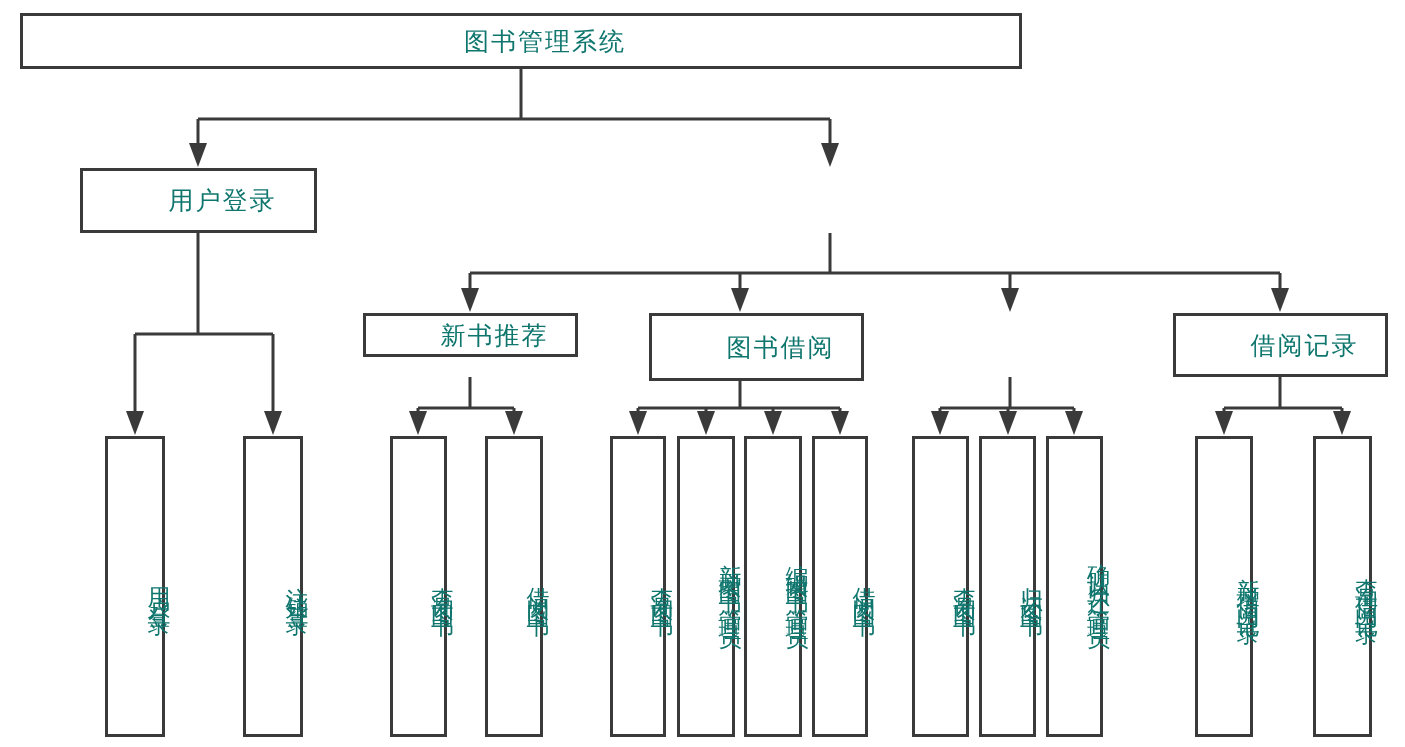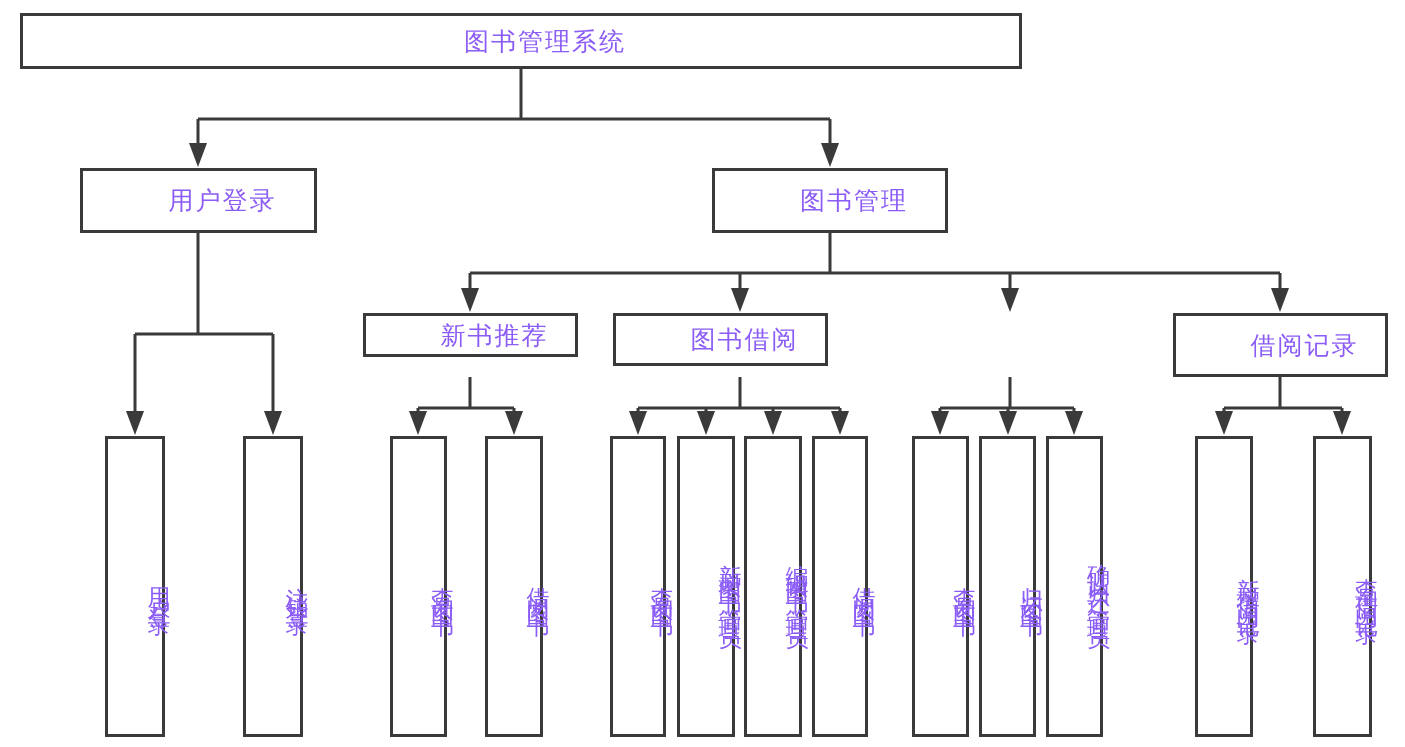--- a/index.html
+++ b/index.html
@@ -4,21 +4,21 @@
 <style>
   html,body{margin:0;padding:0;background:#ffffff;}
   #stage{
     position:relative;width:1405px;height:747px;background:#ffffff;overflow:hidden;
     font-family:"Liberation Sans","DejaVu Sans",sans-serif;color:#333333;
   }
   #wires{position:absolute;left:0;top:0;width:1405px;height:747px;}
   .node{
     position:absolute;box-sizing:border-box;background:#ffffff;
     border:3px solid #3a3a3a;display:flex;align-items:center;justify-content:center;
-    color:#8b5cf6;
+    color:#0f766e;
     padding-left:48px;
   }
   .h-node{font-size:25px;letter-spacing:2px;white-space:nowrap;}
   .v-node{
     writing-mode:vertical-rl;text-orientation:mixed;
     font-size:23px;letter-spacing:9px;line-height:1;
     top:436px;height:301px;
   }
   #watermark{
     position:absolute;right:6px;bottom:7px;z-index:10;
@@ -69,24 +69,23 @@
     <g stroke="#3a3a3a" stroke-width="3" fill="none">
       <path d="M1280 377 V408 M1224 408 H1342 M1224 408 V416 M1342 408 V416"></path>
       <polygon fill="#3a3a3a" stroke="none" points="1215,411 1233,411 1224,435"></polygon>
       <polygon fill="#3a3a3a" stroke="none" points="1333,411 1351,411 1342,435"></polygon>
     </g>
   </svg>
 
   <div class="node h-node" style="left:20px;top:13px;width:1002px;height:56px;">图书管理系统</div>
 
   <div class="node h-node" style="left:80px;top:168px;width:237px;height:65px;">用户登录</div>
-  <div class="node h-node" style="left:712px;top:168px;width:236px;height:65px;">图书管理</div>
 
   <div class="node h-node" style="left:363px;top:313px;width:215px;height:44px;">新书推荐</div>
-  <div class="node h-node" style="left:613px;top:313px;width:215px;height:53px;">图书借阅</div>
+  <div class="node h-node" style="left:649px;top:313px;width:215px;height:68px;">图书借阅</div>
   <div class="node h-node" style="left:1173px;top:313px;width:215px;height:64px;">借阅记录</div>
 
   <div class="node v-node" style="left:105px;width:60px;">用户登录</div>
   <div class="node v-node" style="left:243px;width:60px;">注销登录</div>
 
   <div class="node v-node" style="left:390px;width:57px;">查询图书</div>
   <div class="node v-node" style="left:485px;width:58px;">借阅图书</div>
 
   <div class="node v-node" style="left:610px;width:56px;">查询图书</div>
   <div class="node v-node" style="left:677px;width:58px;">新增图书（管理员）</div>

